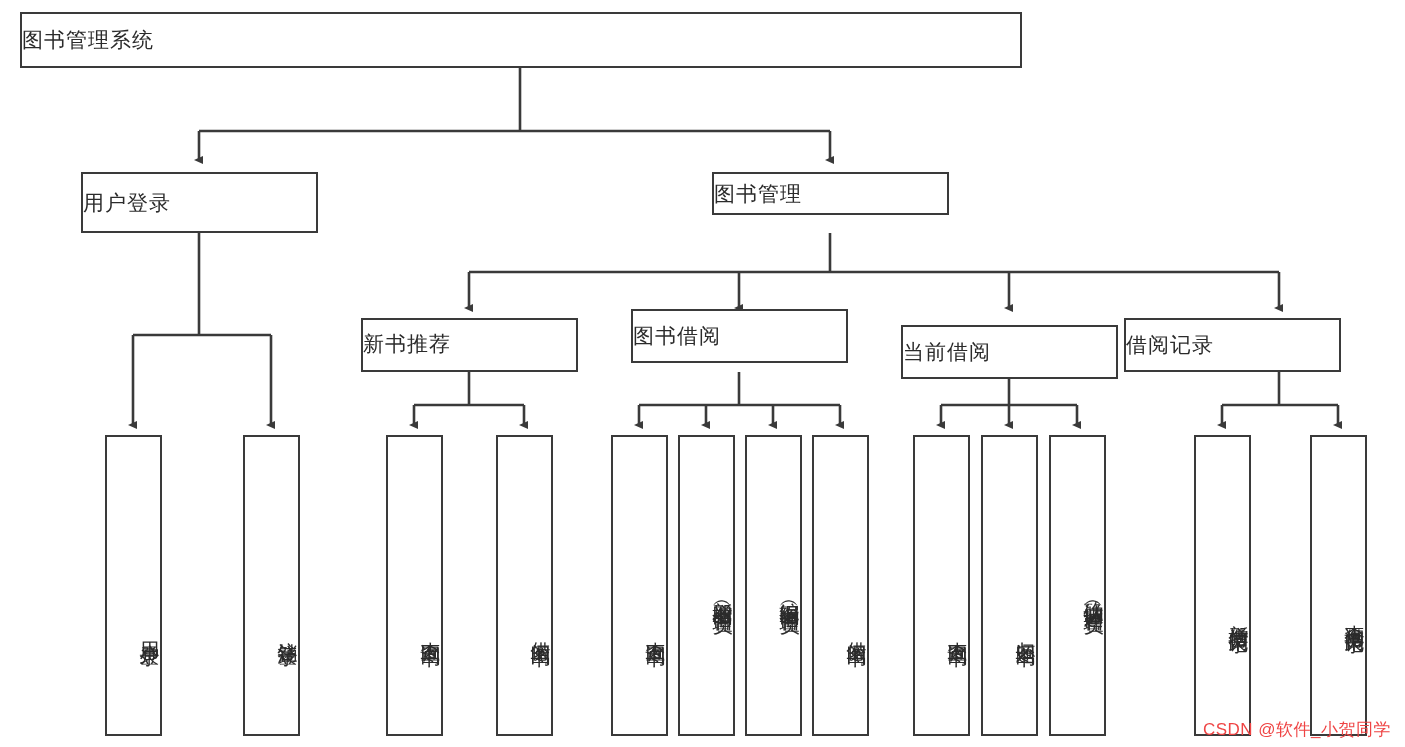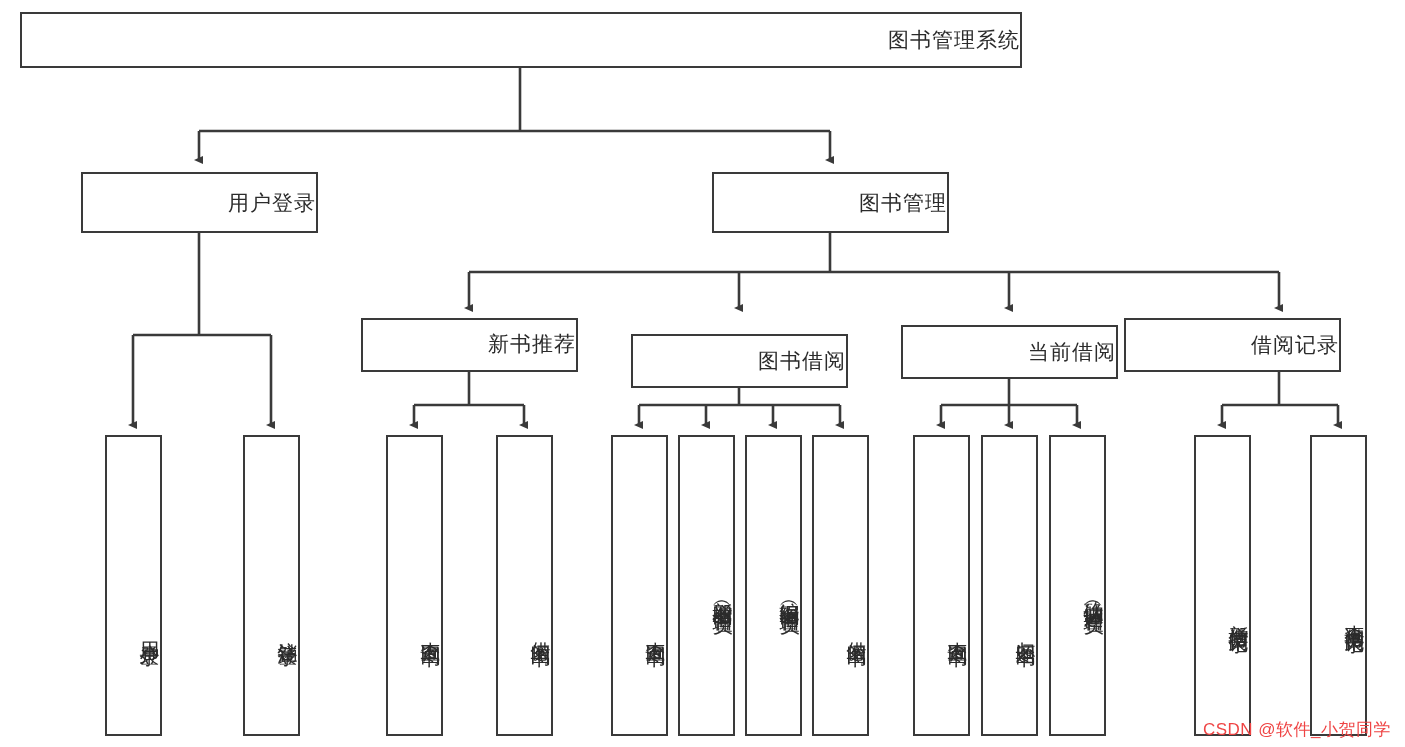--- a/index.html
+++ b/index.html
@@ -26,21 +26,21 @@
     height: 747px;
     pointer-events: none;
   }
   .node {
     position: absolute;
     box-sizing: border-box;
     background: #ffffff;
     border: 2px solid #3a3a3a;
     display: flex;
     align-items: center;
-    justify-content: flex-end;
+    justify-content: flex-start;
     color: #2b2b2b;
   }
   .node.horiz {
     font-size: 21px;
     letter-spacing: 1px;
     line-height: 1.2;
   }
   .node.vert {
     writing-mode: vertical-rl;
     text-orientation: upright;
@@ -125,28 +125,28 @@
     </g>
   </svg>
 
   <div class="node horiz" style="left:20px; top:12px; width:1002px; height:56px;">
     <span>图书管理系统</span>
   </div>
 
   <div class="node horiz" style="left:81px; top:172px; width:237px; height:61px;">
     <span>用户登录</span>
   </div>
-  <div class="node horiz" style="left:712px; top:172px; width:237px; height:61px;">
+  <div class="node horiz" style="left:712px; top:172px; width:237px; height:43px;">
     <span>图书管理</span>
   </div>
 
   <div class="node horiz" style="left:361px; top:318px; width:217px; height:54px;font-family:Liberation Serif, serif;">
     <span>新书推荐</span>
   </div>
-  <div class="node horiz" style="left:631px; top:334px; width:217px; height:54px;">
+  <div class="node horiz" style="left:631px; top:309px; width:217px; height:54px;">
     <span>图书借阅</span>
   </div>
   <div class="node horiz" style="left:901px; top:325px; width:217px; height:54px;">
     <span>当前借阅</span>
   </div>
   <div class="node horiz" style="left:1124px; top:318px; width:217px; height:54px;">
     <span>借阅记录</span>
   </div>
 
   <div class="node vert pad-low" style="left:105px; top:435px; width:57px; height:301px;">

